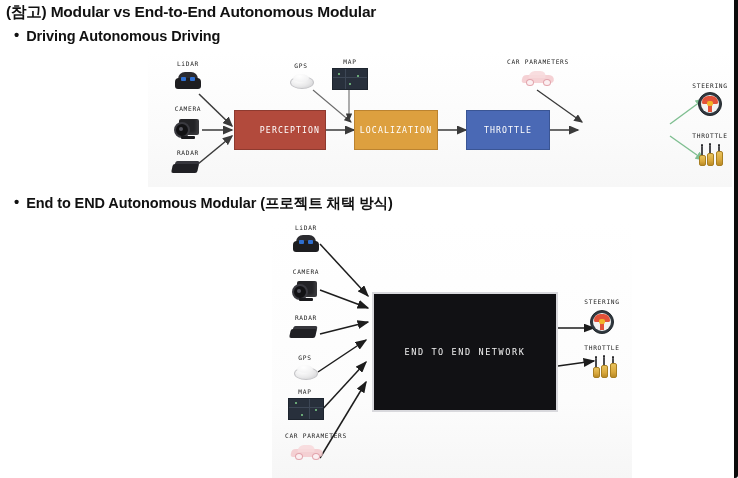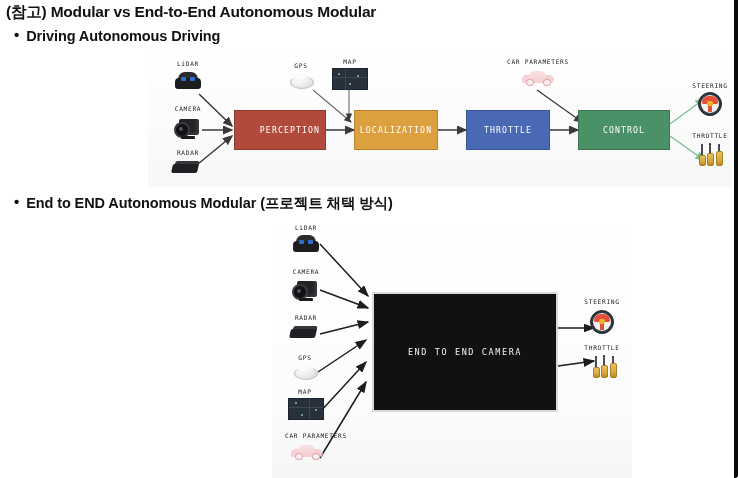--- a/index.html
+++ b/index.html
@@ -361,21 +361,20 @@
   <div class="art carparams" style="left:373px; top:18px;">
     <div class="bodyshape"></div>
       <div class="roof"></div>
     <div class="wheel f"></div>
       <div class="wheel r"></div>
   </div>
 
   <div class="block block-perception" style="left:86px; top:58px; width:92px; height:40px;">PERCEPTION</div>
   <div class="block block-localization" style="left:206px; top:58px; width:84px; height:40px;">LOCALIZATION</div>
   <div class="block block-planning" style="left:318px; top:58px; width:84px; height:40px;">THROTTLE</div>
-  <div class="block block-control" style="left:430px; top:58px; width:92px; height:40px;">CONTROL</div>
 
   <div class="icon-label" style="left:530px; top:30px; width:64px;">STEERING</div>
   <div class="art steering" style="left:550px; top:40px;">
     <div class="rim"></div>
       <div class="inner"></div>
     <div class="spoke-top"></div>
       <div class="spoke-v"></div>
       <div class="hub"></div>
   </div>
 
@@ -451,21 +450,21 @@
 
   <div class="icon-label" style="left:0px; top:210px; width:88px;">CAR PARAMETERS</div>
   <div class="art carparams" style="left:18px; top:222px;">
     <div class="bodyshape"></div>
       <div class="roof"></div>
     <div class="wheel f"></div>
       <div class="wheel r"></div>
   </div>
 
   <div class="net-box" style="left:100px; top:70px; width:186px; height:120px;">
-    <span class="net-label">END TO END CAMERA</span>
+    <span class="net-label">END TO END NETWORK</span>
   </div>
 
   <div class="icon-label" style="left:300px; top:76px; width:60px;">STEERING</div>
   <div class="art steering" style="left:318px; top:88px;">
     <div class="rim"></div>
       <div class="inner"></div>
     <div class="spoke-top"></div>
       <div class="spoke-v"></div>
       <div class="hub"></div>
   </div>

